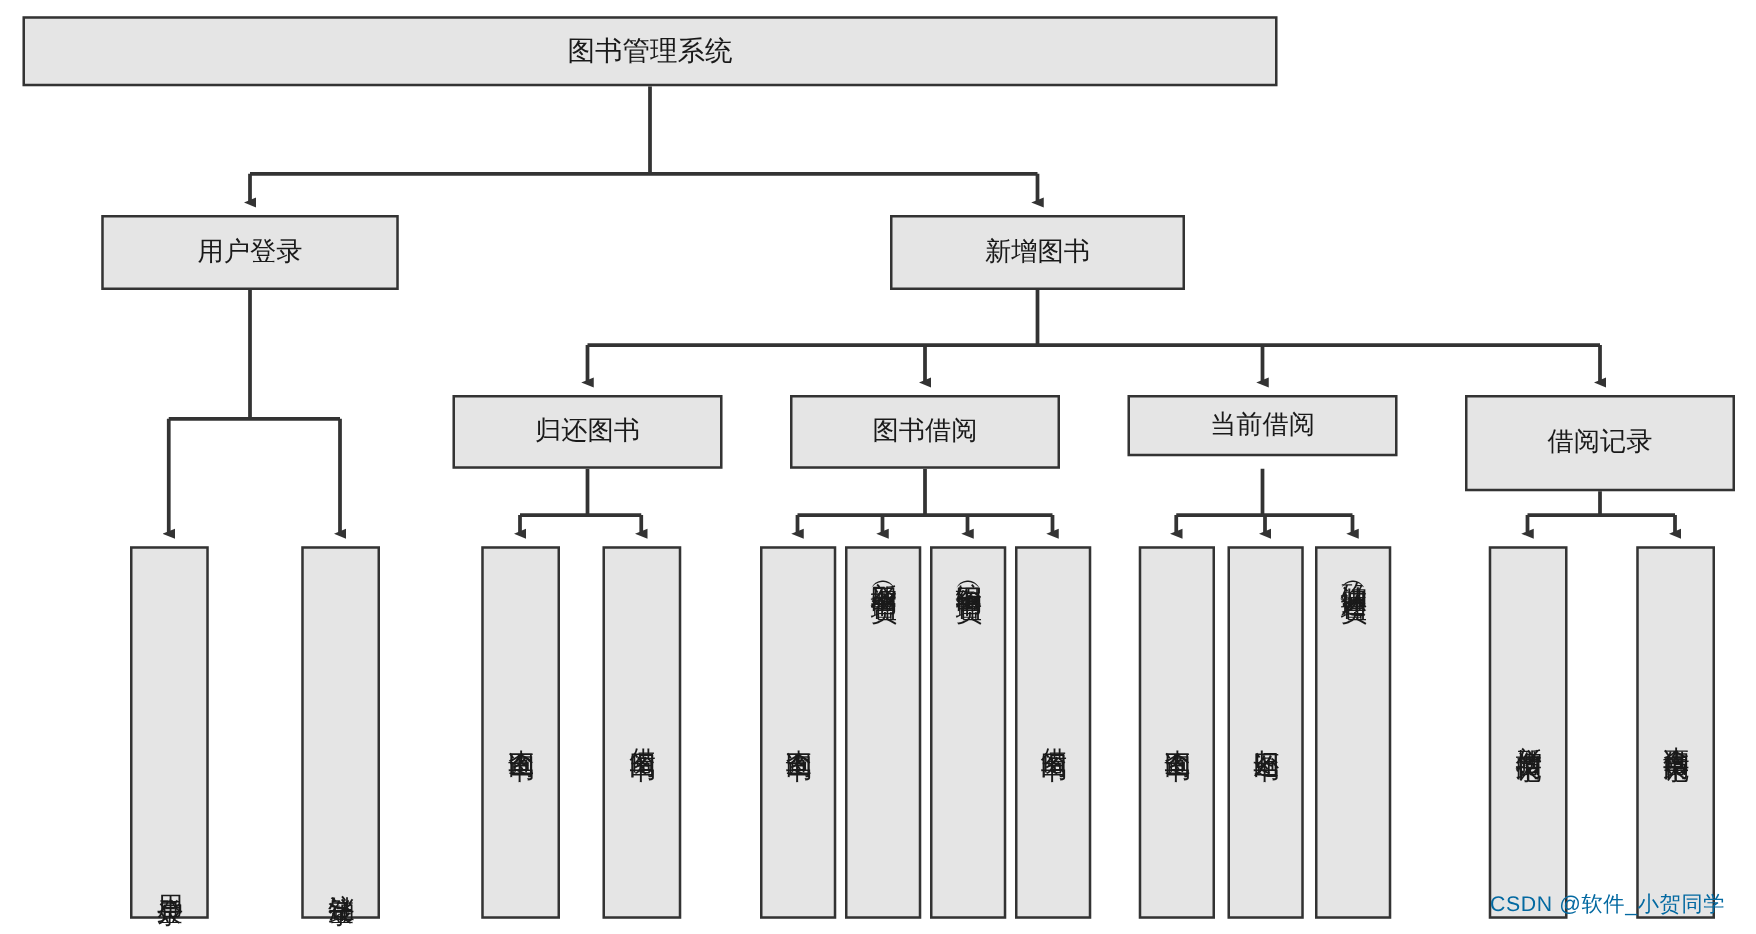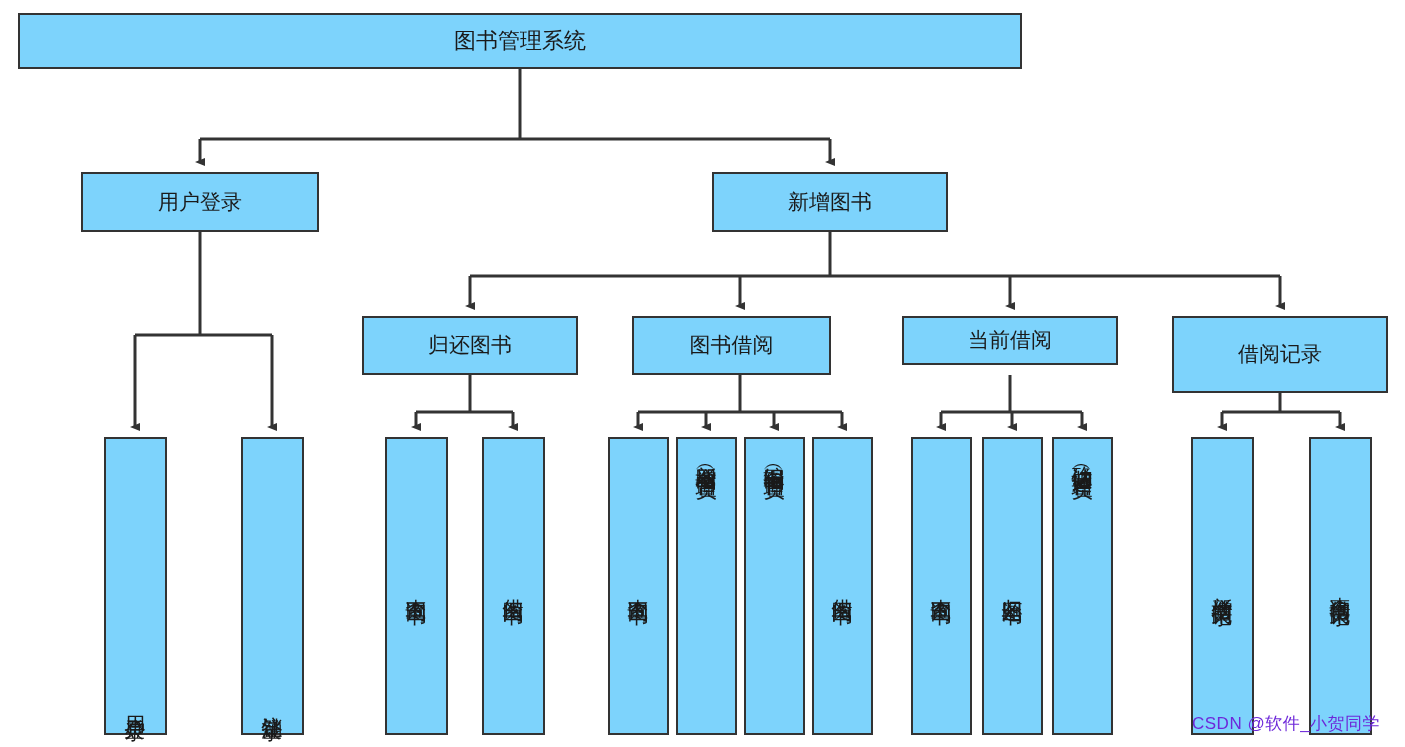--- a/index.html
+++ b/index.html
@@ -22,21 +22,21 @@
   svg.wires {
     position: absolute;
     left: 0;
     top: 0;
     width: 1405px;
     height: 747px;
   }
   .node {
     position: absolute;
     box-sizing: border-box;
-    background: #7dd3fc;
+    background: #e5e5e5;
     border: 2px solid #333333;
     display: flex;
     align-items: center;
     justify-content: center;
     color: #1a1a1a;
   }
   .node .label {
     display: block;
     text-align: center;
     line-height: 1.18;
@@ -67,21 +67,21 @@
     text-orientation: upright;
     font-size: 21px;
     letter-spacing: 2px;
     line-height: 1;
   }
   .watermark {
     position: absolute;
     left: 1192px;
     top: 712px;
     font-size: 17px;
-    color: #6d28d9;
+    color: #0369a1;
     white-space: nowrap;
     letter-spacing: 0.5px;
   }
 </style>
 </head>
 <body>
 
 <div id="diagram-root">
 
   <svg class="wires" viewBox="0 0 1405 747" xmlns="http://www.w3.org/2000/svg">
@@ -141,21 +141,21 @@
   <div class="node horiz" style="left:81px; top:172px; width:238px; height:60px;">
     <span class="label">用户登录</span>
   </div>
   <div class="node horiz" style="left:712px; top:172px; width:236px; height:60px;">
     <span class="label">新增图书</span>
   </div>
 
   <div class="node horiz" style="left:362px; top:316px; width:216px; height:59px;">
     <span class="label">归还图书</span>
   </div>
-  <div class="node horiz" style="left:632px; top:316px; width:199px; height:59px;">
+  <div class="node horiz" style="left:632px; top:316px; width:216px; height:59px;">
     <span class="label">图书借阅</span>
   </div>
   <div class="node horiz" style="left:902px; top:316px; width:216px; height:49px;">
     <span class="label">当前借阅</span>
   </div>
   <div class="node horiz" style="left:1172px; top:316px; width:216px; height:77px;">
     <span class="label">借阅记录</span>
   </div>
 
   <div class="node vert" style="left:104px; top:437px; width:63px; height:298px;">

